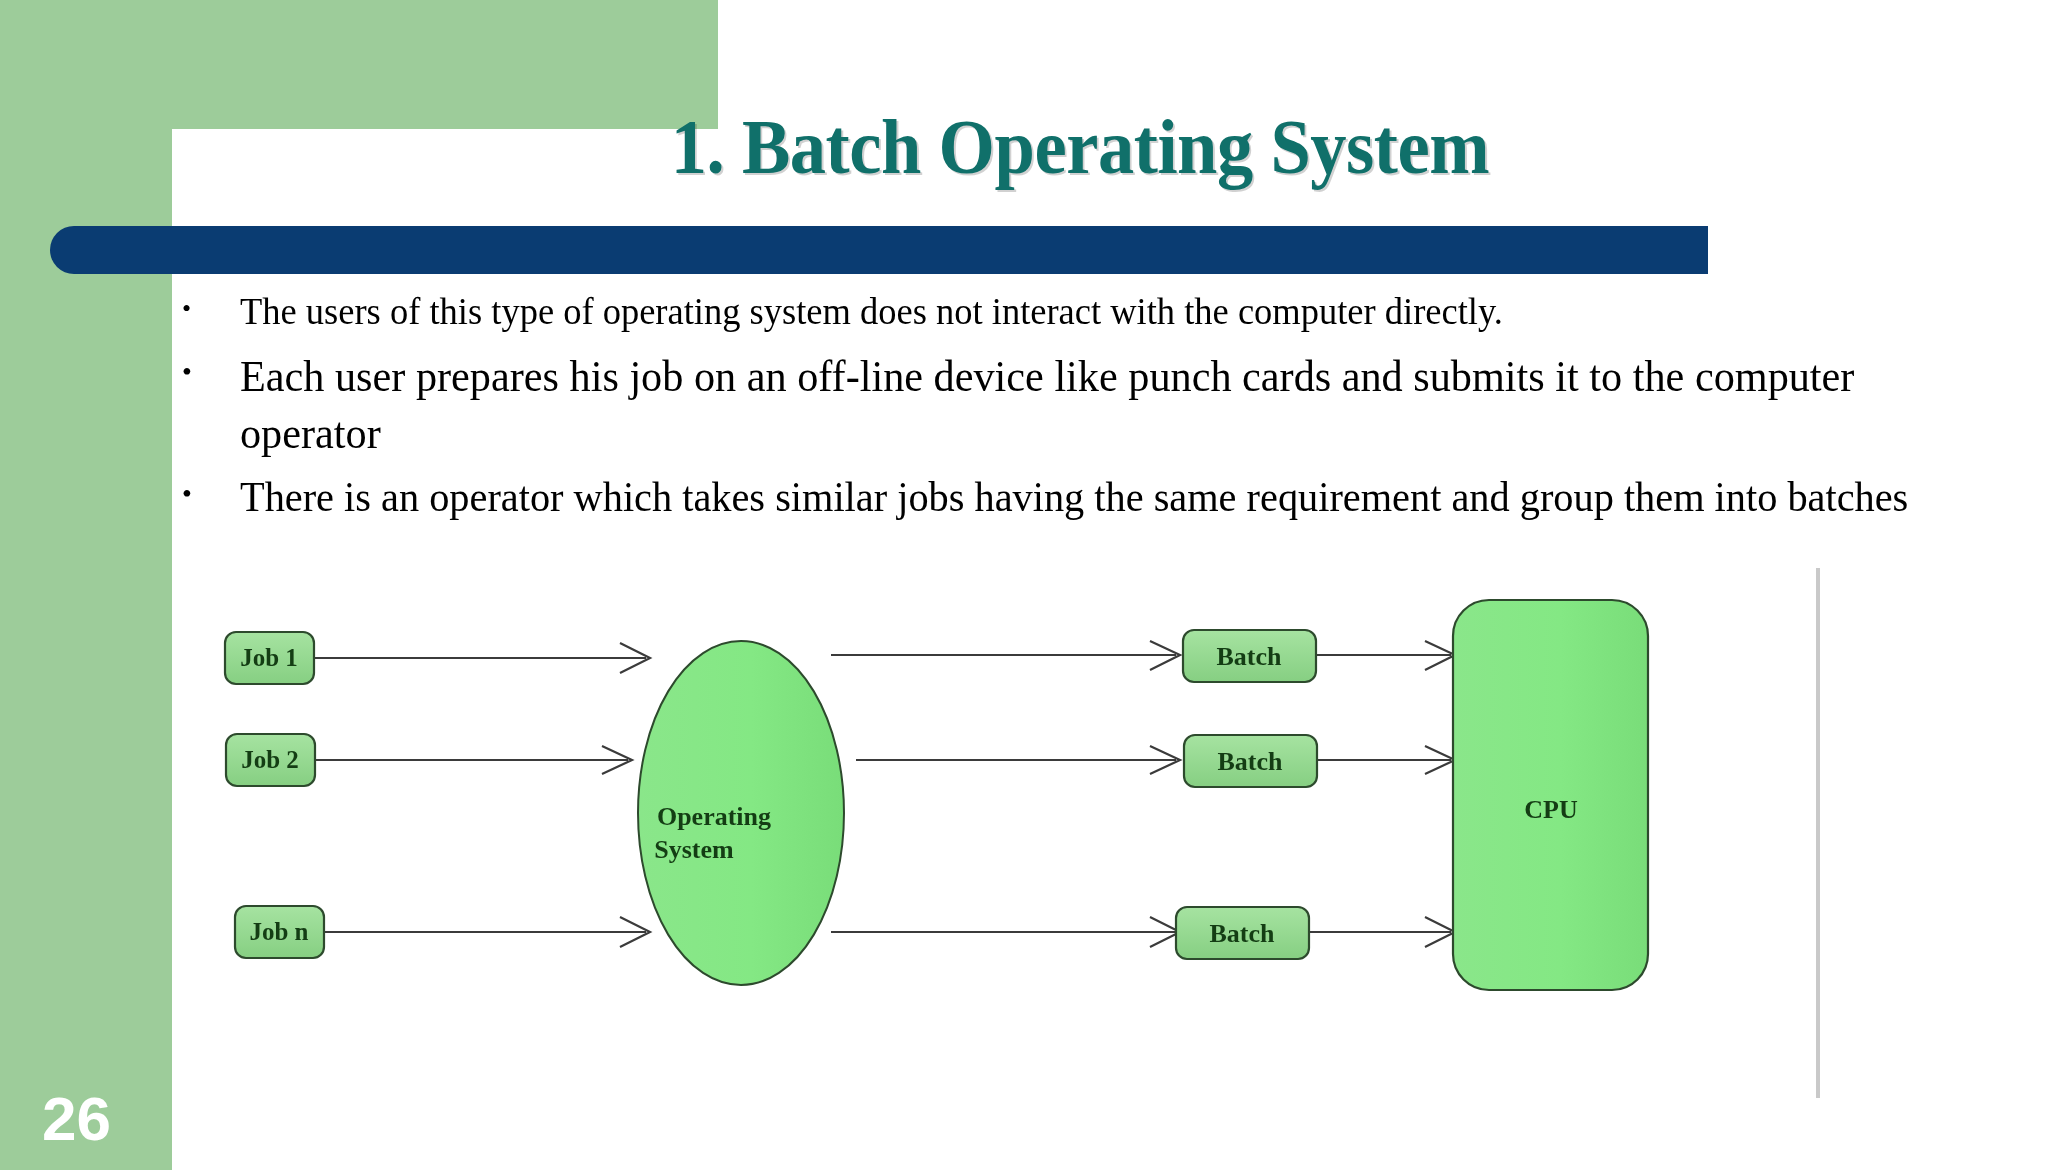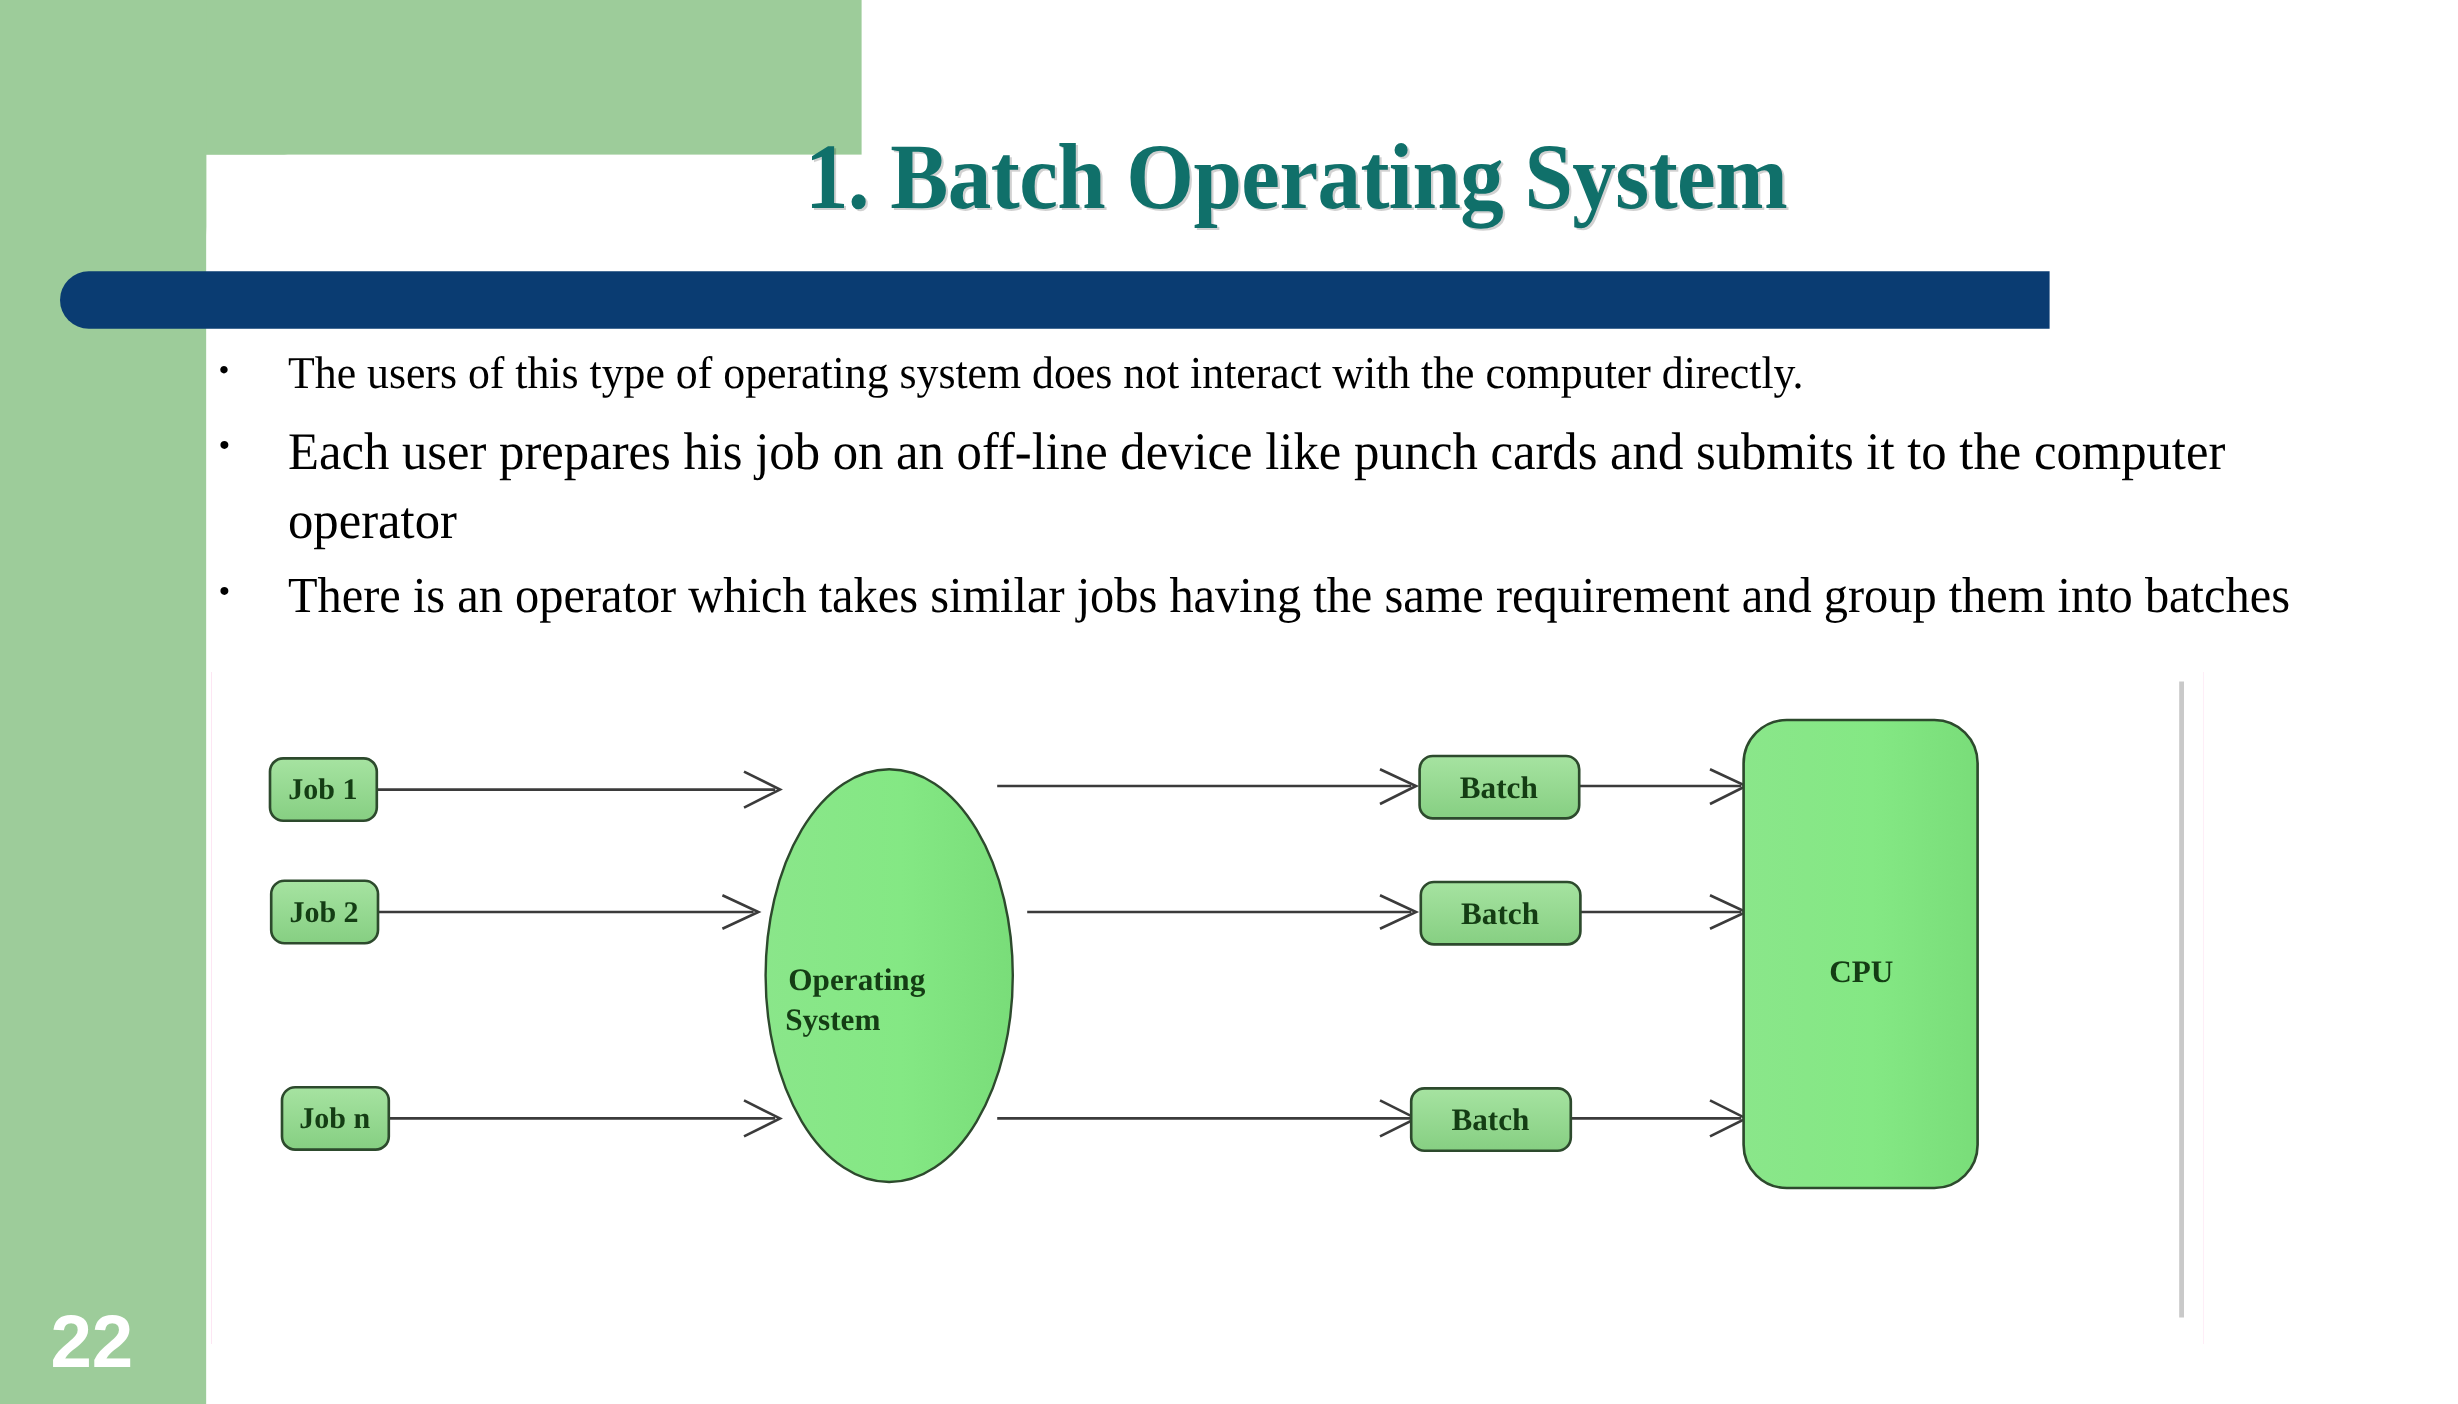--- a/index.html
+++ b/index.html
@@ -271,15 +271,15 @@
 
       <g>
         <rect x="1277" y="40" width="195" height="390" rx="36" ry="36" fill="url(#brightGrad)" stroke="#2d4a2d" stroke-width="2.2"></rect>
       </g>
       <text class="diag-label diag-label-md" x="1375" y="258" text-anchor="middle">CPU</text>
 
       <line x1="1642" y1="8" x2="1642" y2="538" stroke="#c9c9c9" stroke-width="4"></line>
     </svg>
   </div>
 
-  <div class="page-number">22</div>
+  <div class="page-number">26</div>
 
 </div>
 
 </body></html>

